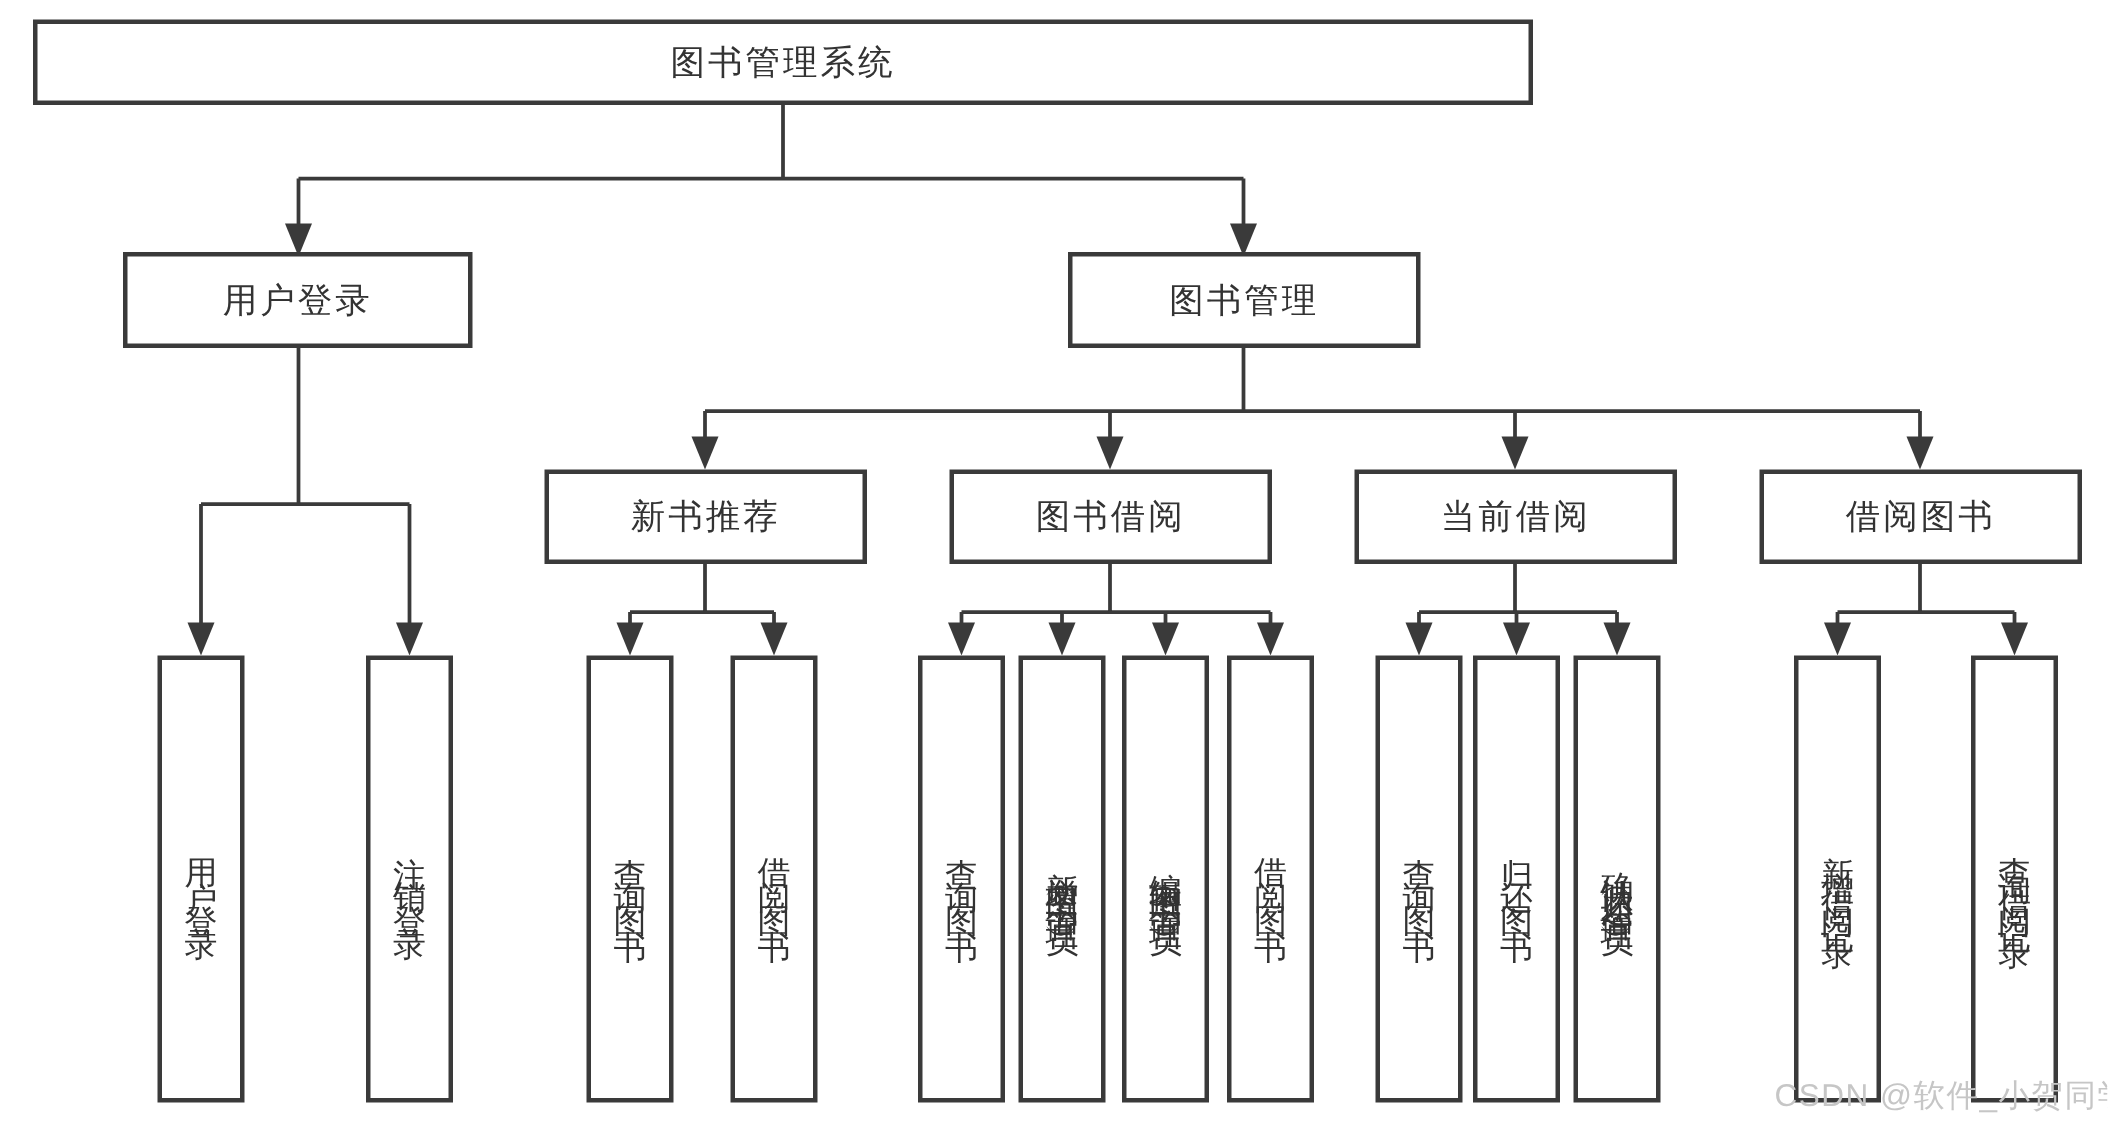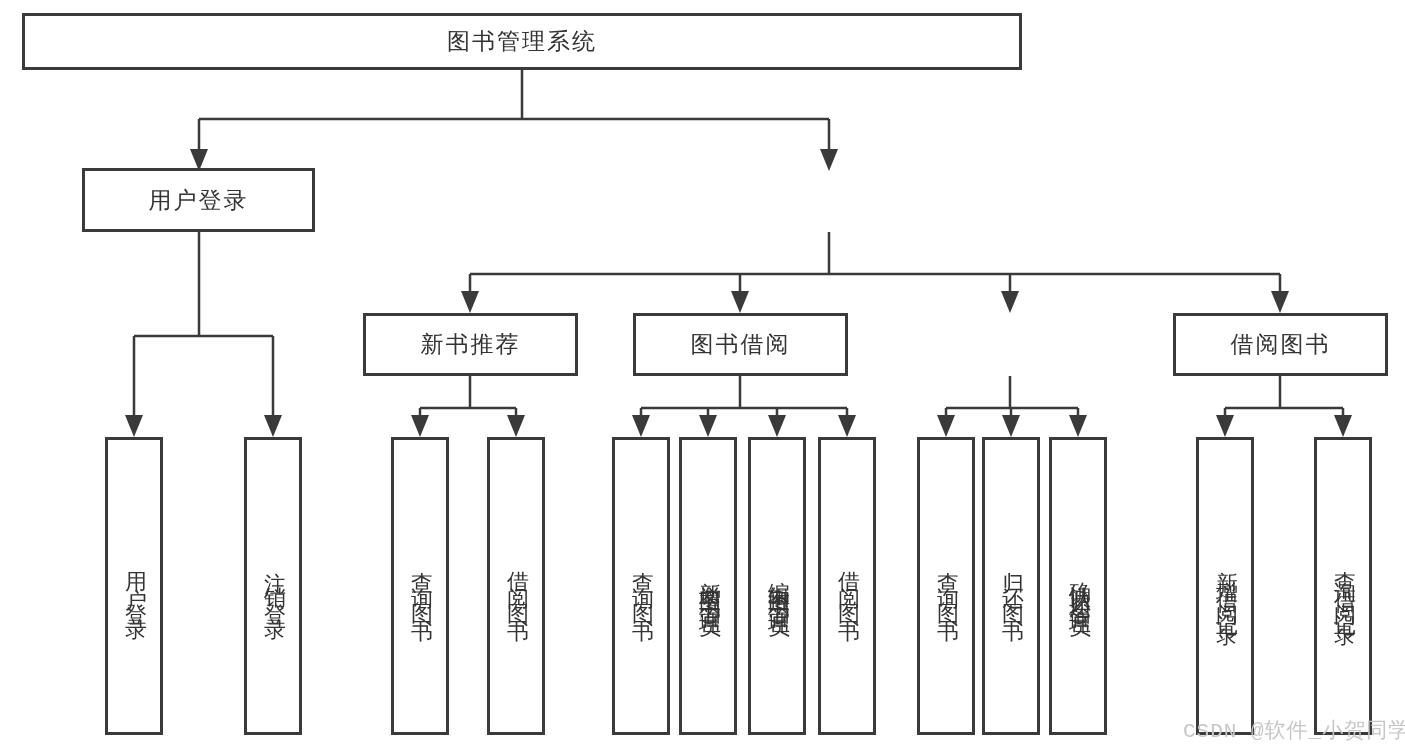--- a/index.html
+++ b/index.html
@@ -7,21 +7,21 @@
     --border:#3a3a3a;
     --text:#333333;
     --bg:#ffffff;
     --watermark:#c6c6c6;
   }
   html,body{margin:0;padding:0;background:var(--bg);}
   #canvas{
     position:relative;
     width:1405px;height:747px;
     background:var(--bg);
-    font-family:Liberation Mono, monospace;
+    font-family:Liberation Sans, sans-serif;
     overflow:hidden;
   }
   #connectors{position:absolute;left:0;top:0;z-index:1;}
   #connectors path{stroke:var(--line);stroke-width:2.5;fill:none;}
   #connectors polygon{fill:var(--line);stroke:none;}
   .node{
     position:absolute;
     box-sizing:border-box;
     background:var(--bg);
     border:3px solid var(--border);
@@ -90,23 +90,25 @@
     <g>
       <path d="M1280 376 V408 M1225 408 H1343 M1225 408 V418 M1343 408 V418"></path>
       <polygon points="1216,415 1234,415 1225,437"></polygon>
       <polygon points="1334,415 1352,415 1343,437"></polygon>
     </g>
   </svg>
 
   <div class="node h" style="left:22px;top:13px;width:1000px;height:57px">图书管理系统</div>
 
   <div class="node h" style="left:82px;top:168px;width:233px;height:64px">用户登录</div>
+  <div class="node h" style="left:712px;top:168px;width:235px;height:64px">图书管理</div>
 
   <div class="node h" style="left:633px;top:313px;width:215px;height:63px">图书借阅</div>
   <div class="node h" style="left:363px;top:313px;width:215px;height:63px">新书推荐</div>
+  <div class="node h" style="left:903px;top:313px;width:215px;height:63px">当前借阅</div>
   <div class="node h" style="left:1173px;top:313px;width:215px;height:63px">借阅图书</div>
 
   <div class="node v" style="left:105px;top:437px;width:58px;height:298px">
     <span class="ls-loose">用户登录</span>
   </div>
   <div class="node v" style="left:244px;top:437px;width:58px;height:298px">
     <span class="ls-loose">注销登录</span>
   </div>
 
   <div class="node v" style="left:391px;top:437px;width:58px;height:298px">

